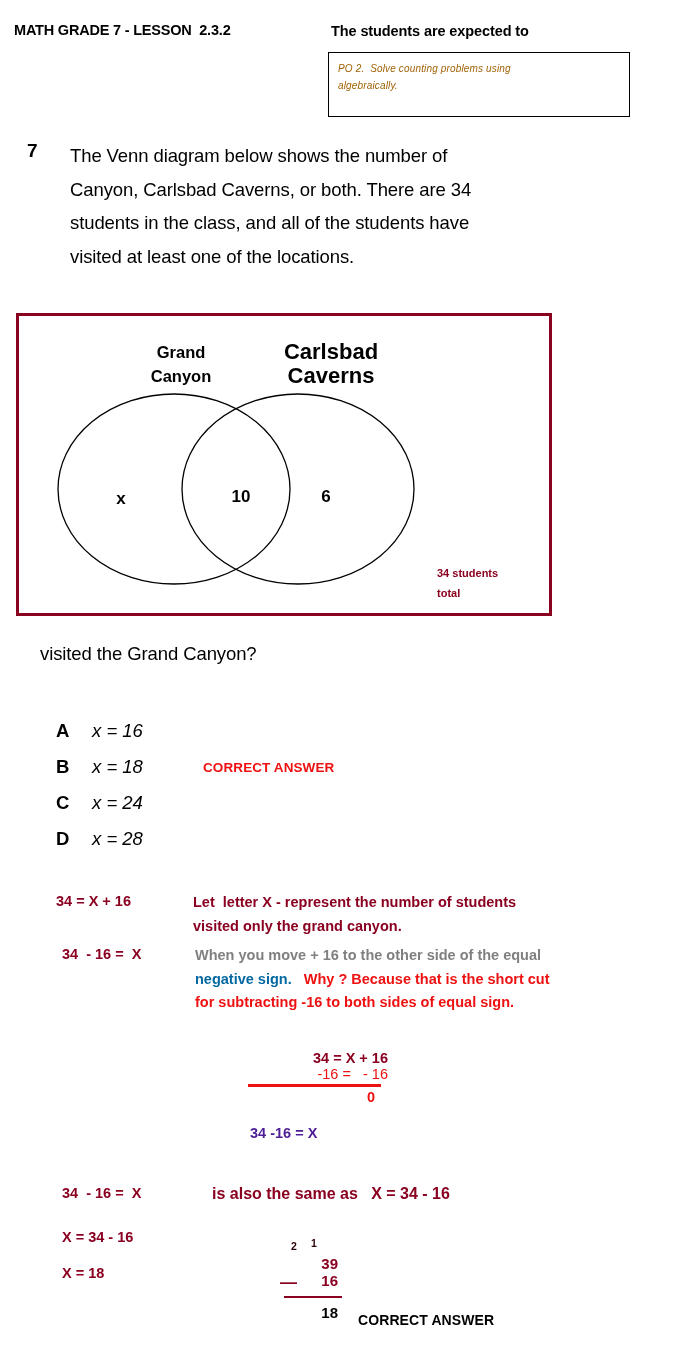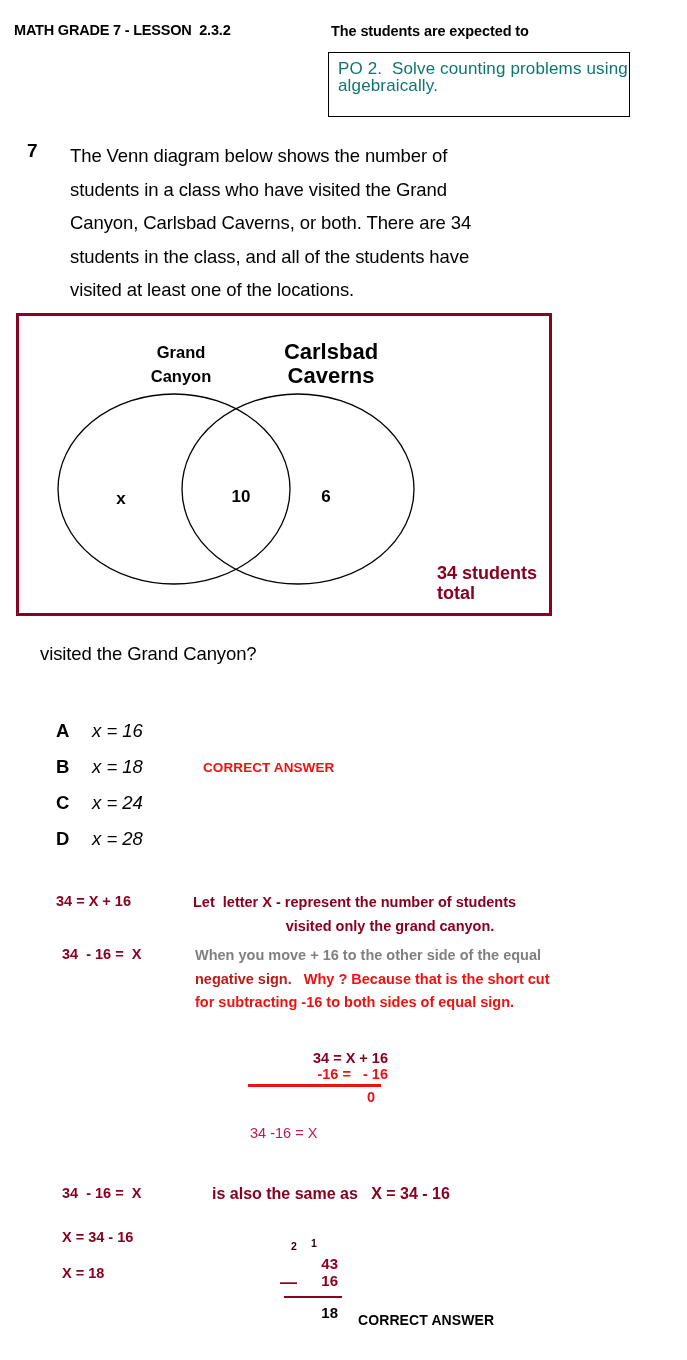--- a/index.html
+++ b/index.html
@@ -33,25 +33,26 @@
   }
   #po-box {
     left: 328px; top: 52px;
     width: 302px;
     height: 65px;
     border: 1.3px solid #000000;
     box-sizing: border-box;
     padding: 7px 9px 0 9px;
   }
   #po-box .po-line {
-    font-size: 17px;
+    font-size: 10px;
     line-height: 17px;
-    color: #0f766e;
+    color: #a16207;
     letter-spacing: 0.15px;
     white-space: pre;
+    font-style: italic;
   }
 
   
   #q-number {
     left: 27px; top: 140px;
     font-size: 19px;
     font-weight: bold;
   }
   #q-stem {
     left: 70px; top: 139px;
@@ -91,21 +92,21 @@
     font-size: 17px;
     font-weight: bold;
     text-align: center;
   }
   #venn-val-left  { left: 95px;  top: 489px; width: 52px; }
   #venn-val-both  { left: 215px; top: 487px; width: 52px; }
   #venn-val-right { left: 300px; top: 487px; width: 52px; }
   #venn-total {
     left: 437px; top: 563px;
     width: 110px;
-    font-size: 18px;
+    font-size: 11px;
     font-weight: bold;
     color: #8a0020;
     line-height: 20px;
   }
   #venn-total span { display: block; white-space: pre; }
 
   
   #q-followup {
     left: 40px; top: 636px;
     width: 540px;
@@ -141,55 +142,55 @@
 
   
   .eq-dark {
     font-size: 14.5px;
     font-weight: bold;
     color: #8a0020;
     white-space: pre;
   }
   .eq-bright {
     font-size: 14.5px;
-    font-weight: normal;
-    color: #be185d;
+    font-weight: bold;
+    color: #4c1d95;
     white-space: pre;
   }
   #eq-1 { left: 56px;  top: 893px; }
   #eq-2 { left: 62px;  top: 946px; }
 
   #let-note {
     left: 193px; top: 890px;
     width: 400px;
     font-size: 14.5px;
     font-weight: bold;
     color: #8a0020;
     line-height: 24px;
   }
   #let-note .ln1 { display: block; white-space: pre; }
-  #let-note .ln2 { display: block; text-align: center; padding-right: 6px; white-space: pre; }
+  #let-note .ln2 { display: block; text-align: left; padding-right: 6px; white-space: pre; }
 
   #move-note {
     left: 195px; top: 944px;
     width: 420px;
     font-size: 14.5px;
     font-weight: bold;
     line-height: 23.5px;
     color: #808080;
   }
   #move-note span { display: block; white-space: pre; }
   #move-note .red { color: #ee1111; display: inline; }
-  #move-note .gry { color: #b91c1c; display: inline; }
+  #move-note .gry { color: #0369a1; display: inline; }
 
   
   #vstack-1 { left: 248px; top: 1050px; width: 140px; }
   #vstack-1 .row { text-align: right; padding-right: 0px; white-space: pre; }
   #vs1-line1 { font-size: 14.5px; font-weight: bold; color: #8a0020; }
-  #vs1-line2 { font-size: 14.5px; font-weight: bold; color: #ee1111; }
+  #vs1-line2 { font-size: 14.5px; font-weight: normal; color: #ee1111; }
   #vs1-rule {
     margin-top: 2px;
     height: 2.5px;
     background: #ee1111;
     width: 133px;
   }
   #vs1-line3 {
     font-size: 14.5px; font-weight: bold; color: #ee1111;
     text-align: right; padding-right: 13px; margin-top: 2px;
   }
@@ -258,21 +259,20 @@
 <div class="abs" id="header-expect">The students are expected to</div>
 
 <div class="abs" id="po-box">
   <div class="po-line">PO 2.  Solve counting problems using</div>
   <div class="po-line">algebraically.</div>
 </div>
 
 <div class="abs" id="q-number">7</div>
 <div class="abs" id="q-stem">
   <span class="stem-line">The Venn diagram below shows the number of</span>
-  <span class="stem-line">students in a class who have visited the Grand</span>
   <span class="stem-line">Canyon, Carlsbad Caverns, or both. There are 34</span>
   <span class="stem-line">students in the class, and all of the students have</span>
   <span class="stem-line">visited at least one of the locations.</span>
 </div>
 
 <div class="abs" id="venn-box"></div>
 
 <div class="abs" id="venn-label-left">
   <div>Grand</div>
   <div>Canyon</div>
@@ -343,21 +343,21 @@
 <div class="abs eq-dark" id="eq-4">34  - 16 =  X</div>
 <div class="abs" id="same-as">is also the same as   X = 34 - 16</div>
 <div class="abs eq-dark" id="eq-5">X = 34 - 16</div>
 <div class="abs eq-dark" id="eq-6">X = 18</div>
 
 <div class="abs" id="vstack-2">
   <div id="vs2-borrow">
     <span class="b2">2</span>
     <span class="b1">1</span>
   </div>
-  <div id="vs2-num1">43</div>
+  <div id="vs2-num1">39</div>
   <div id="vs2-num2wrap">
     <span id="vs2-minus">—</span>
     <div id="vs2-num2">16</div>
   </div>
   <div id="vs2-rule"></div>
   <div id="vs2-result">18</div>
 </div>
 
 <div class="abs" id="correct-badge-bottom">CORRECT ANSWER</div>
 

